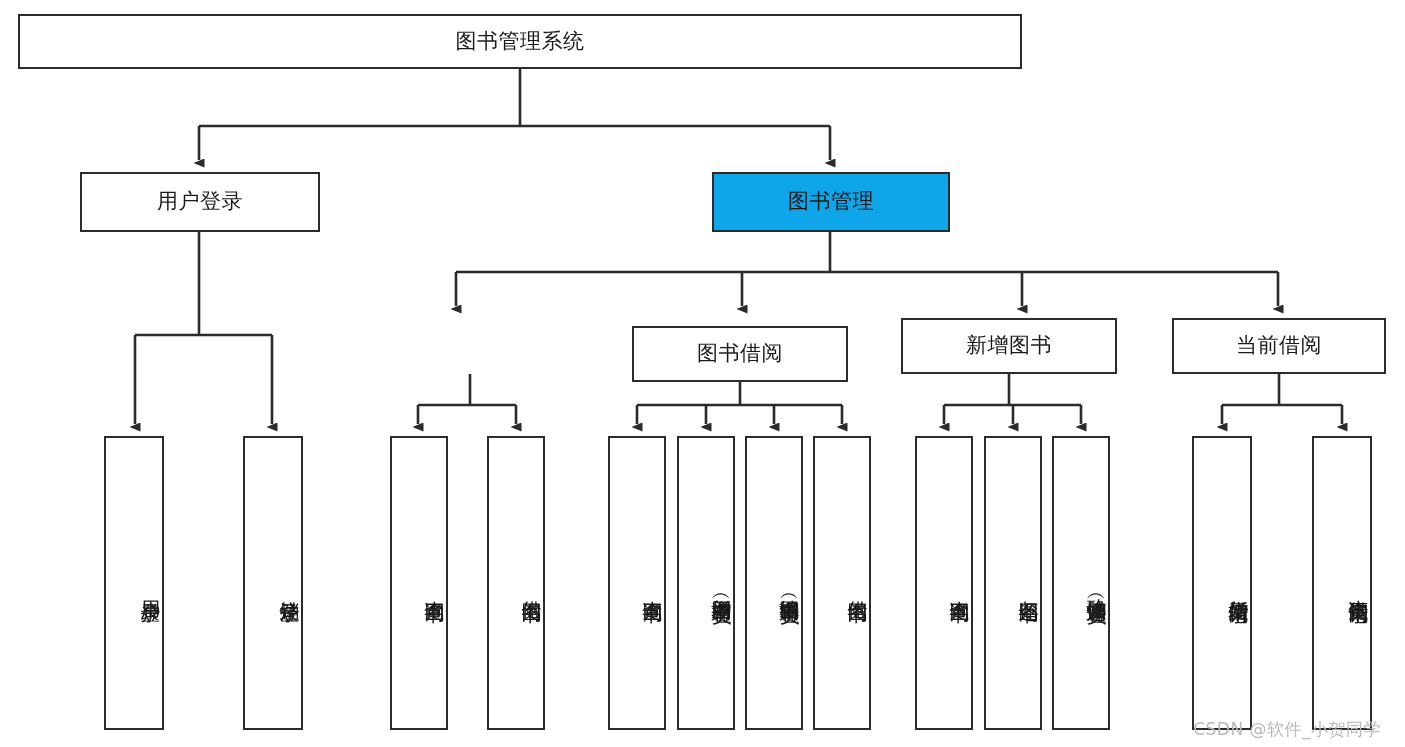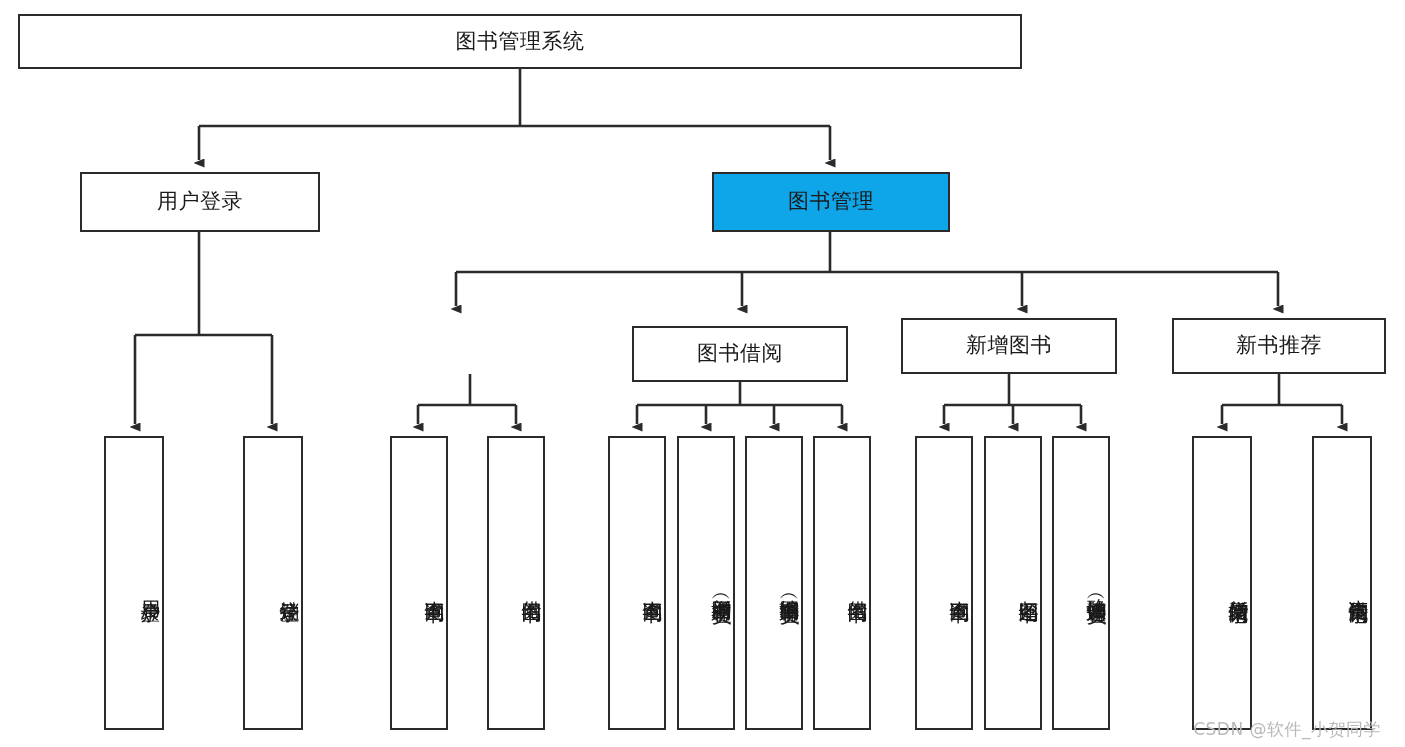--- a/index.html
+++ b/index.html
@@ -133,21 +133,21 @@
       <span>图书管理</span>
     </div>
 
   <div class="node h" style="left: 632px; top: 326px; width: 216px; height: 56px; border-color: rgb(43, 43, 43); background: rgb(255, 255, 255); color: rgb(26, 26, 26);">
       <span>图书借阅</span>
     </div>
   <div class="node h" style="left: 901px; top: 318px; width: 216px; height: 56px; border-color: rgb(43, 43, 43); background: rgb(255, 255, 255); color: rgb(26, 26, 26);">
       <span>新增图书</span>
     </div>
   <div class="node h" style="left: 1172px; top: 318px; width: 214px; height: 56px; border-color: rgb(43, 43, 43); background: rgb(255, 255, 255); color: rgb(26, 26, 26);">
-      <span>新书推荐</span>
+      <span>当前借阅</span>
     </div>
 
   <div class="node v" style="left: 104px; top: 436px; width: 60px; height: 294px; border-color: rgb(43, 43, 43); background: rgb(255, 255, 255); color: rgb(26, 26, 26);">
       <span>用户登录</span>
     </div>
   <div class="node v" style="left: 243px; top: 436px; width: 60px; height: 294px; border-color: rgb(43, 43, 43); background: rgb(255, 255, 255); color: rgb(26, 26, 26);">
       <span>注销登录</span>
     </div>
   <div class="node v" style="left: 390px; top: 436px; width: 58px; height: 294px; border-color: rgb(43, 43, 43); background: rgb(255, 255, 255); color: rgb(26, 26, 26);">
       <span>查询图书</span>

